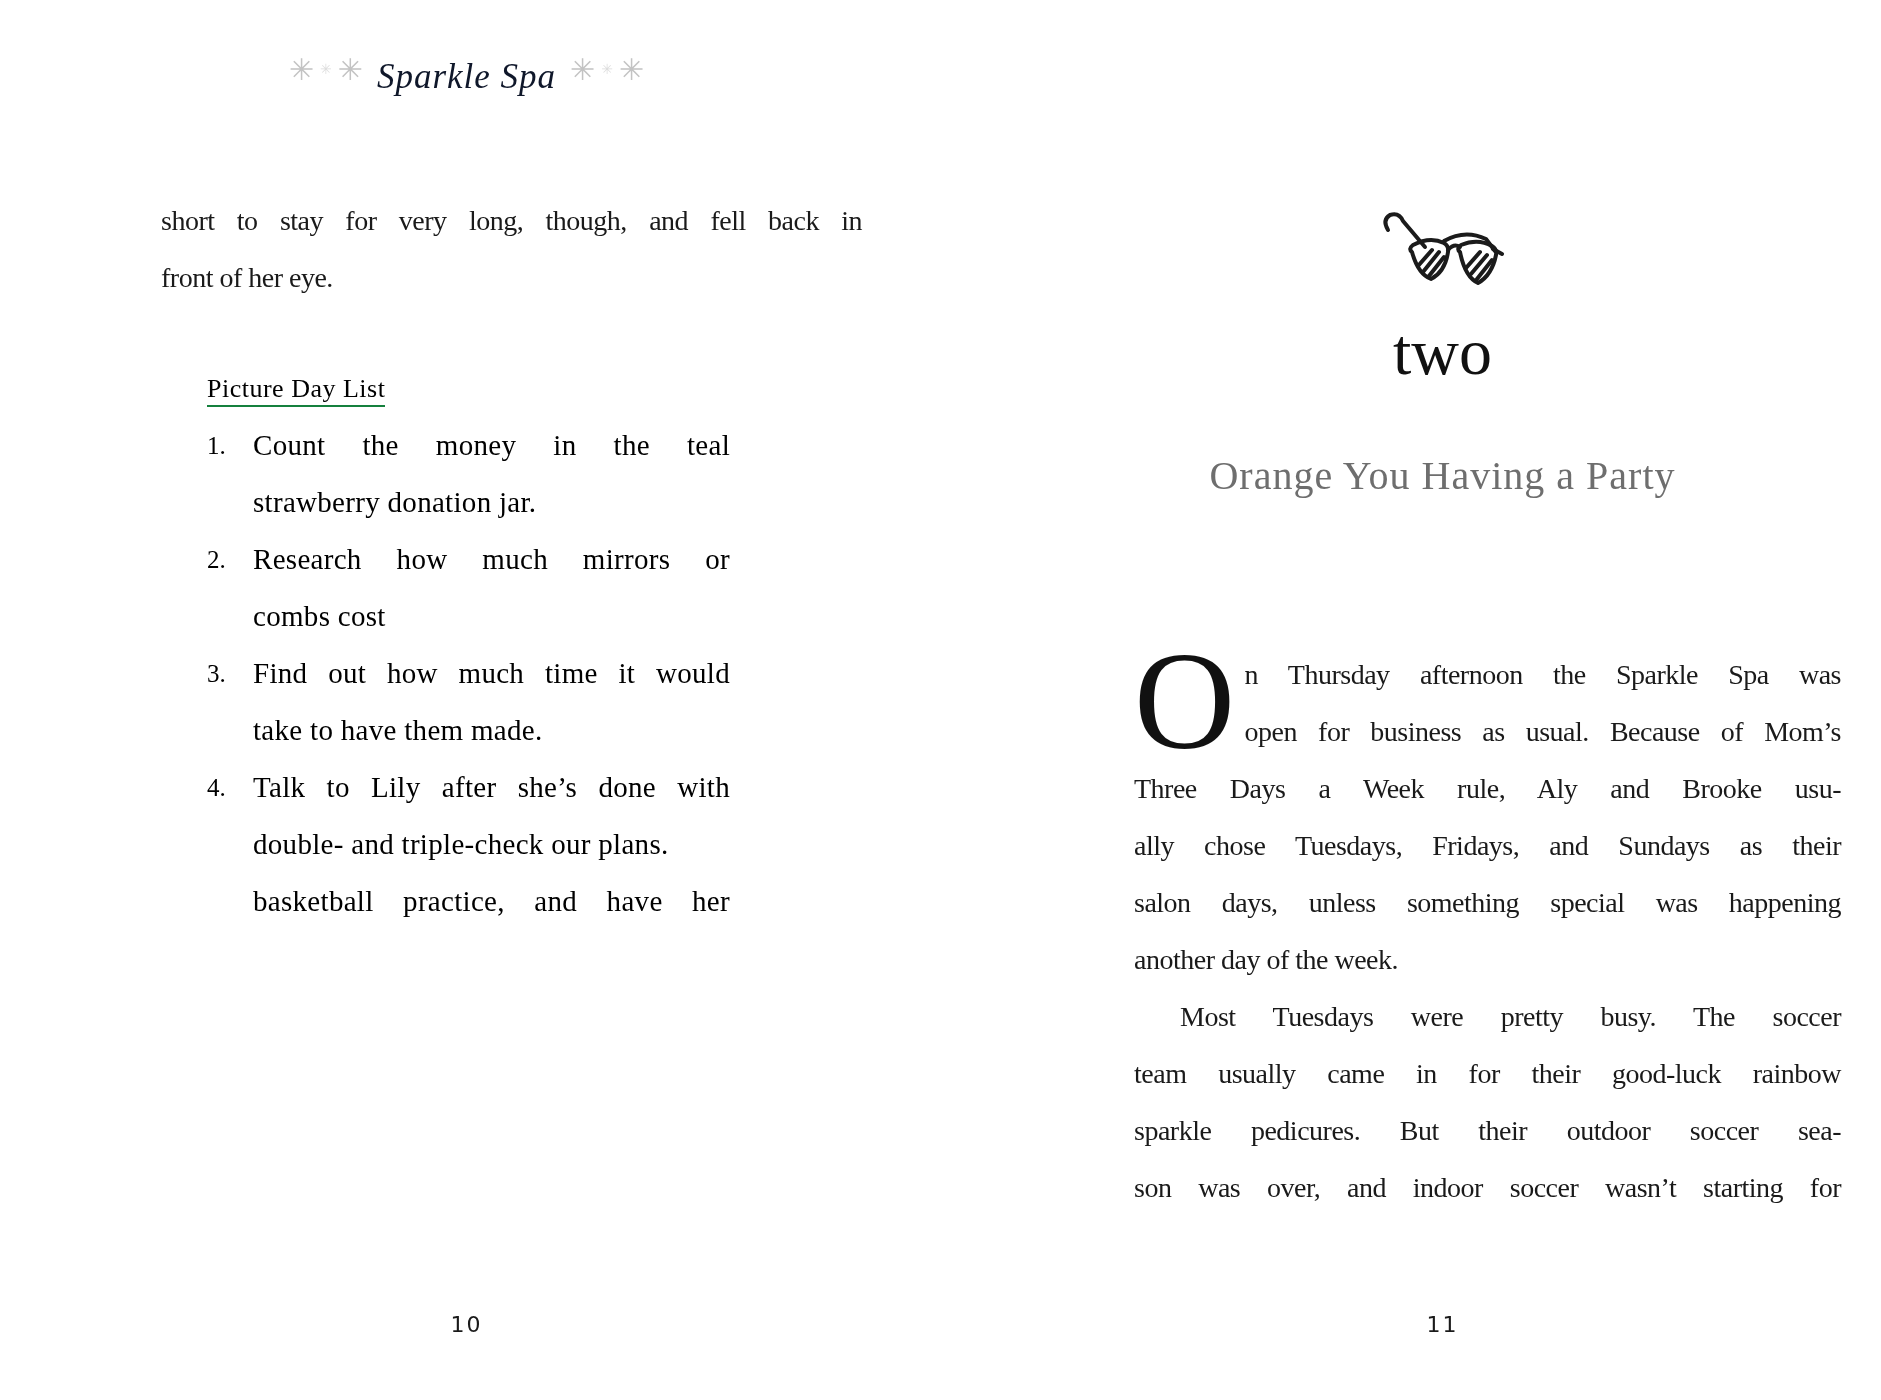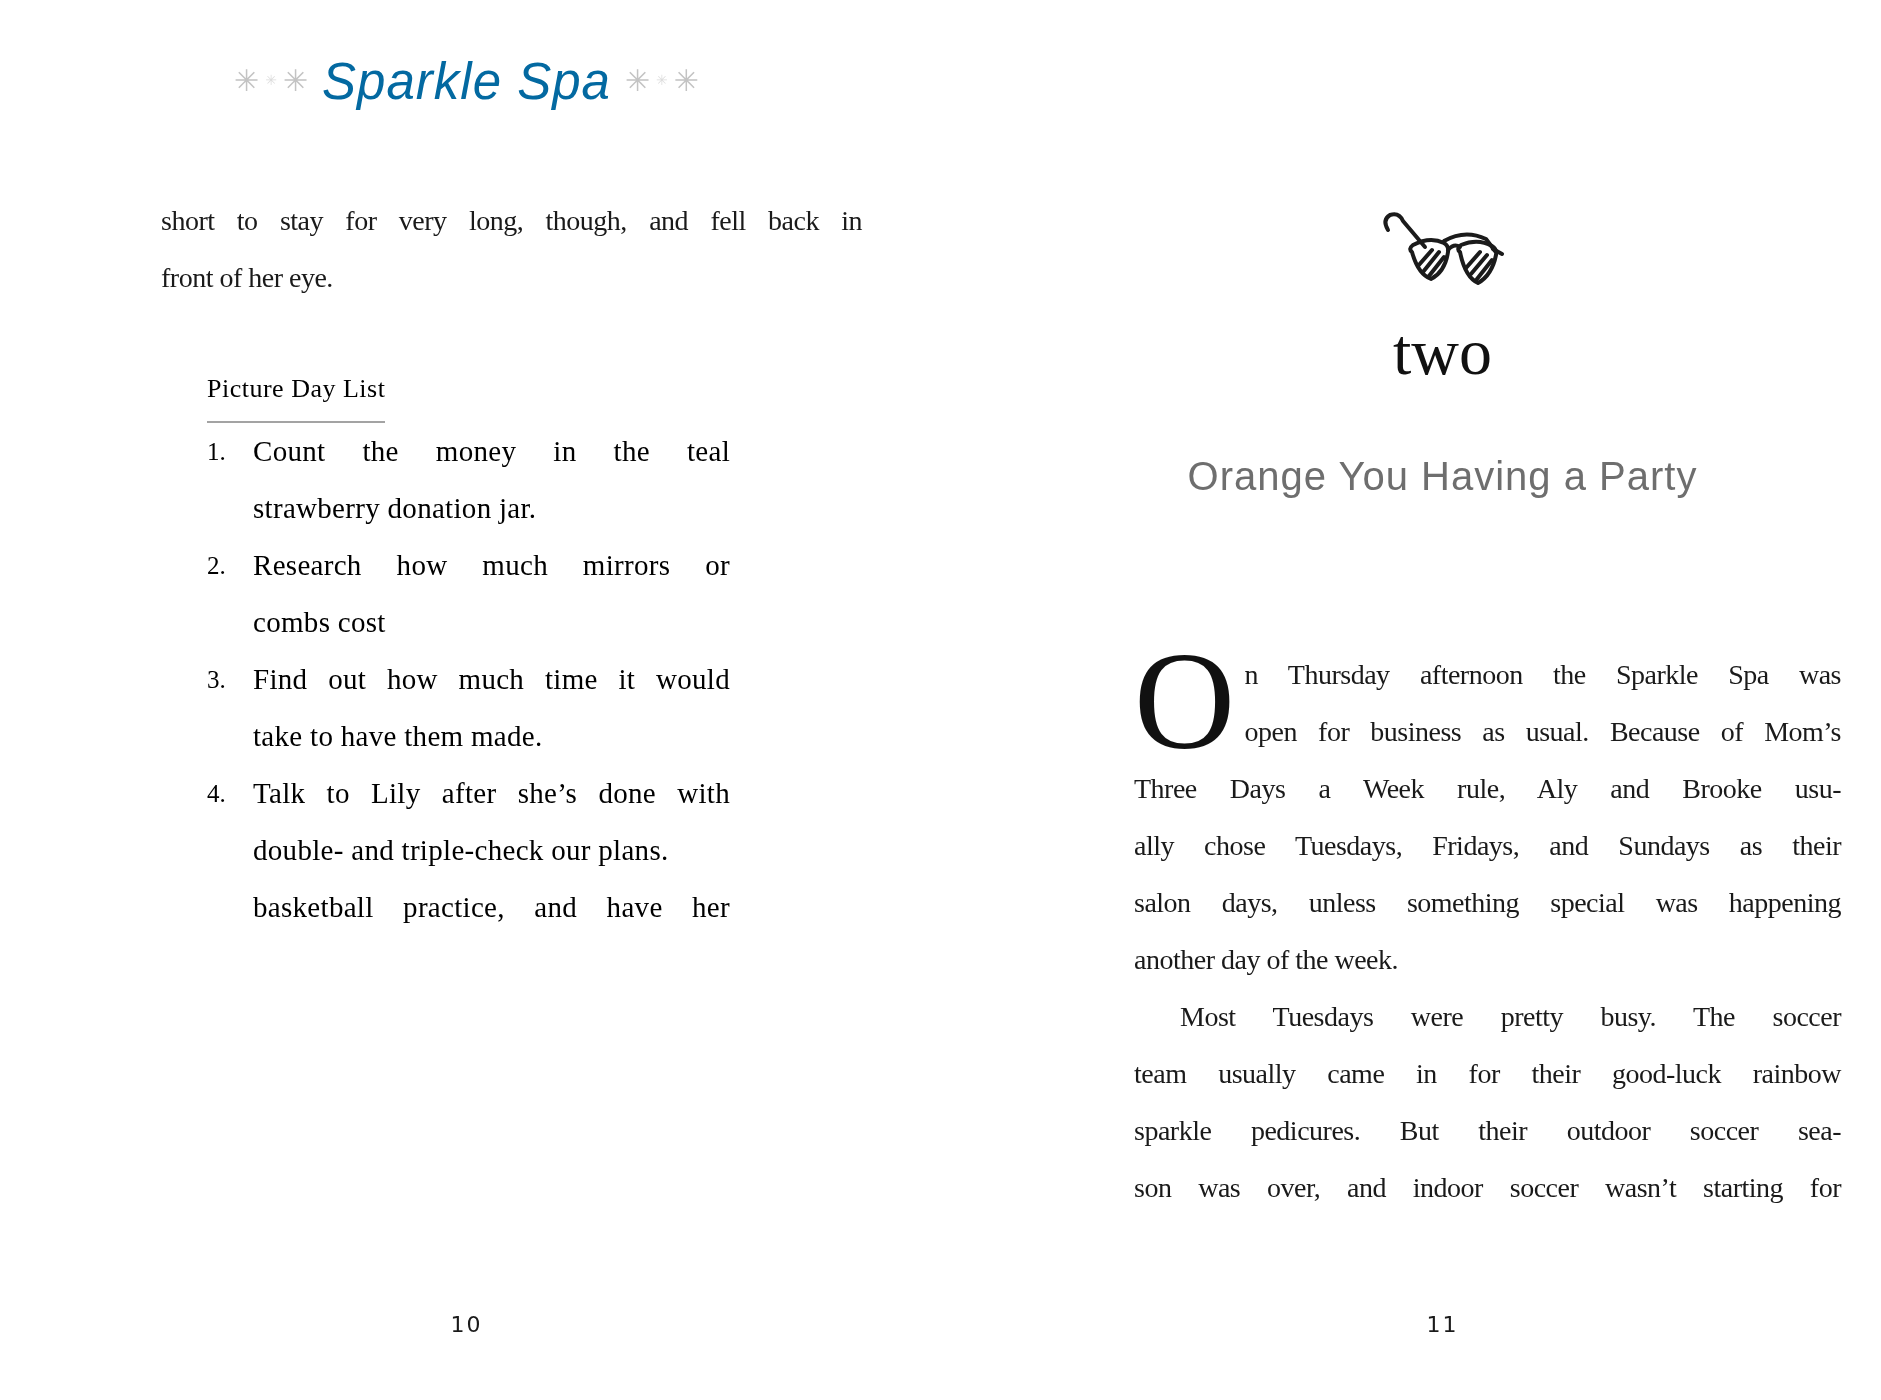--- a/index.html
+++ b/index.html
@@ -4,49 +4,49 @@
 <style>
   html,body{margin:0;padding:0;background:#ffffff;}
   .spread{position:relative;width:1881px;height:1400px;background:#ffffff;overflow:hidden;
           font-family:"Liberation Serif","DejaVu Serif",serif;color:#1a1a1a;}
   .page{position:absolute;top:0;height:1400px;}
   .page-left{left:116px;width:701px;}
   .page-right{left:1089px;width:707px;}
 
   
   .running-header{position:absolute;top:52px;left:0;width:100%;text-align:center;white-space:nowrap;}
-  .header-title{font-style:italic;font-size:51px;letter-spacing:1px;color:#0369a1;
-                font-family:Liberation Sans, sans-serif;padding:0 14px;}
+  .header-title{font-style:italic;font-size:35px;letter-spacing:1px;color:#0f172a;
+                font-family:Liberation Serif, serif;padding:0 14px;}
   .star{color:#c3c3c3;font-size:30px;vertical-align:8px;}
   .star.small{color:#ddd;font-size:14px;vertical-align:14px;padding:0 6px;}
 
   
   .serif-body{font-size:28px;line-height:57px;letter-spacing:-0.5px;margin-left:45px;}
   .bl{text-align:left;}
   .jl{text-align:justify;text-align-last:justify;-moz-text-align-last:justify;}
   .ind{text-indent:46px;}
 
   .intro{position:absolute;top:192px;left:0;width:701px;}
   .closing{position:absolute;top:987px;left:0;width:701px;}
 
   
   .hand{font-family:cursive;}
   .pd-list{position:absolute;top:360px;left:91px;width:523px;line-height:57px;color:#000;}
   .list-title{font-size:26px;letter-spacing:0.5px;}
-  .list-title span{display:inline-block;border-bottom:2px solid #a3a3a3;padding-bottom:17px;line-height:30px;}
+  .list-title span{display:inline-block;border-bottom:2px solid #15803d;padding-bottom:1px;line-height:30px;}
   .list-item{display:flex;}
   .item-num{flex:none;width:46px;font-size:25px;}
   .item-lines{flex:1;font-size:29px;letter-spacing:0.3px;}
 
   
   .sunglasses{position:absolute;left:283px;top:200px;width:150px;height:100px;}
   .chapter-number{position:absolute;top:312px;left:0;width:100%;text-align:center;
                   font-size:66px;line-height:80px;color:#111;font-family:Liberation Serif, serif;}
   .chapter-title{position:absolute;top:448px;left:0;width:100%;text-align:center;
-                 font-family:Liberation Sans, sans-serif;
+                 font-family:Liberation Serif, serif;
                  font-size:40px;line-height:56px;color:#6e6e6e;letter-spacing:1px;}
   .chapter-body{position:absolute;top:646px;left:0;width:707px;}
   .drop-cap{float:left;font-size:140px;line-height:106px;height:112px;padding:2px 10px 0 0;
             font-weight:500;color:#111;}
 
   
   .page-number{position:absolute;top:1312px;left:0;width:100%;text-align:center;
                font-family:"DejaVu Sans","Liberation Sans",sans-serif;
                font-size:22px;color:#1a1a1a;letter-spacing:2px;}
 </style>

